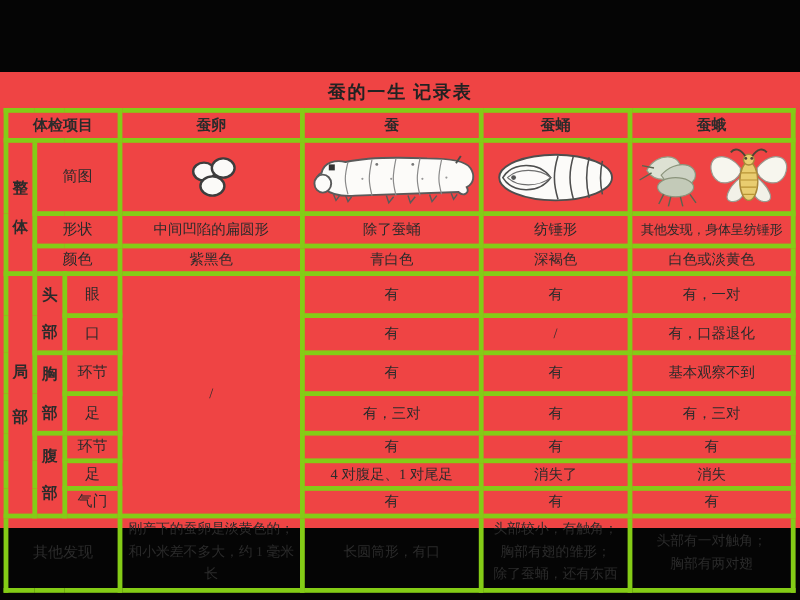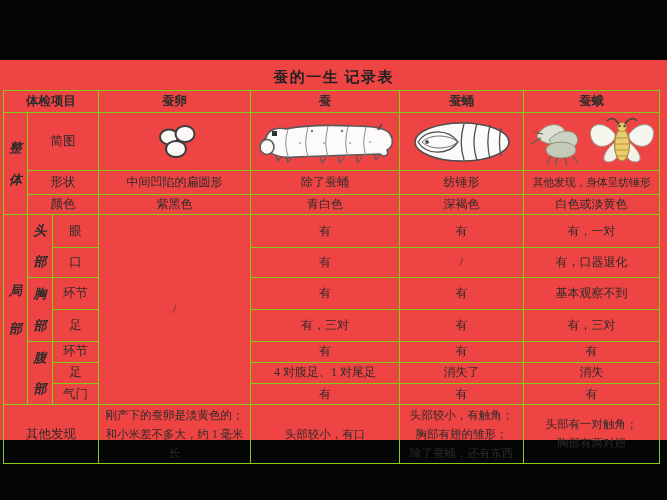--- a/index.html
+++ b/index.html
@@ -17,27 +17,27 @@
   .page-title{
     margin-top:8px;text-align:center;font-weight:bold;font-size:15px;
     letter-spacing:1.5px;color:#222;
   }
   table.rec{
     position:absolute;left:3px;top:30px;width:656px;
     border-collapse:collapse;table-layout:fixed;
     font-size:12px;color:#2b2b2b;
   }
   table.rec th,table.rec td{
-    border:1px solid #84cc16;text-align:center;vertical-align:middle;
+    border:4px solid #84cc16;text-align:center;vertical-align:middle;
     padding:0 2px;overflow:hidden;
   }
   table.rec th{font-weight:bold;font-size:12.5px;}
   .lbl{font-weight:normal;font-size:12.5px;}
   .vlabel{width:1.1em;margin:0 auto;word-break:break-all;
-          font-weight:bold;font-size:13px;line-height:2.4;font-style:italic;}
+          font-weight:bold;font-size:13px;line-height:2.4;}
   .vlabel.tall{line-height:2.9;}
   .r-head th{height:21px;}
   .r-sketch td{height:57px;}
   .r-shape td{height:23px;}
   .r-color td{height:19px;margin-top:17px;}
   .r-eye td{height:21px;}
   .r-small td{height:19px;}
   .r-other td{height:58px;}
   .multi{white-space:pre-line;line-height:1.65;font-size:11.5px;}
   .tight{font-size:11px;letter-spacing:-0.3px;}
@@ -211,21 +211,21 @@
       <td class="lbl">气门</td>
       <td>有</td>
       <td>有</td>
       <td>有</td>
     </tr>
 
     <tr class="r-other">
       <td colspan="3" class="lbl">其他发现</td>
       <td class="multi">刚产下的蚕卵是淡黄色的；
 和小米差不多大，约 1 毫米长</td>
-      <td class="multi">头部较小，有口</td>
+      <td class="multi">长圆筒形，有口</td>
       <td class="multi">头部较小，有触角；
 胸部有翅的雏形；
 除了蚕蛹，还有东西</td>
       <td class="multi">头部有一对触角；
 胸部有两对翅</td>
     </tr>
   </tbody>
     </table>
 </div>
 

